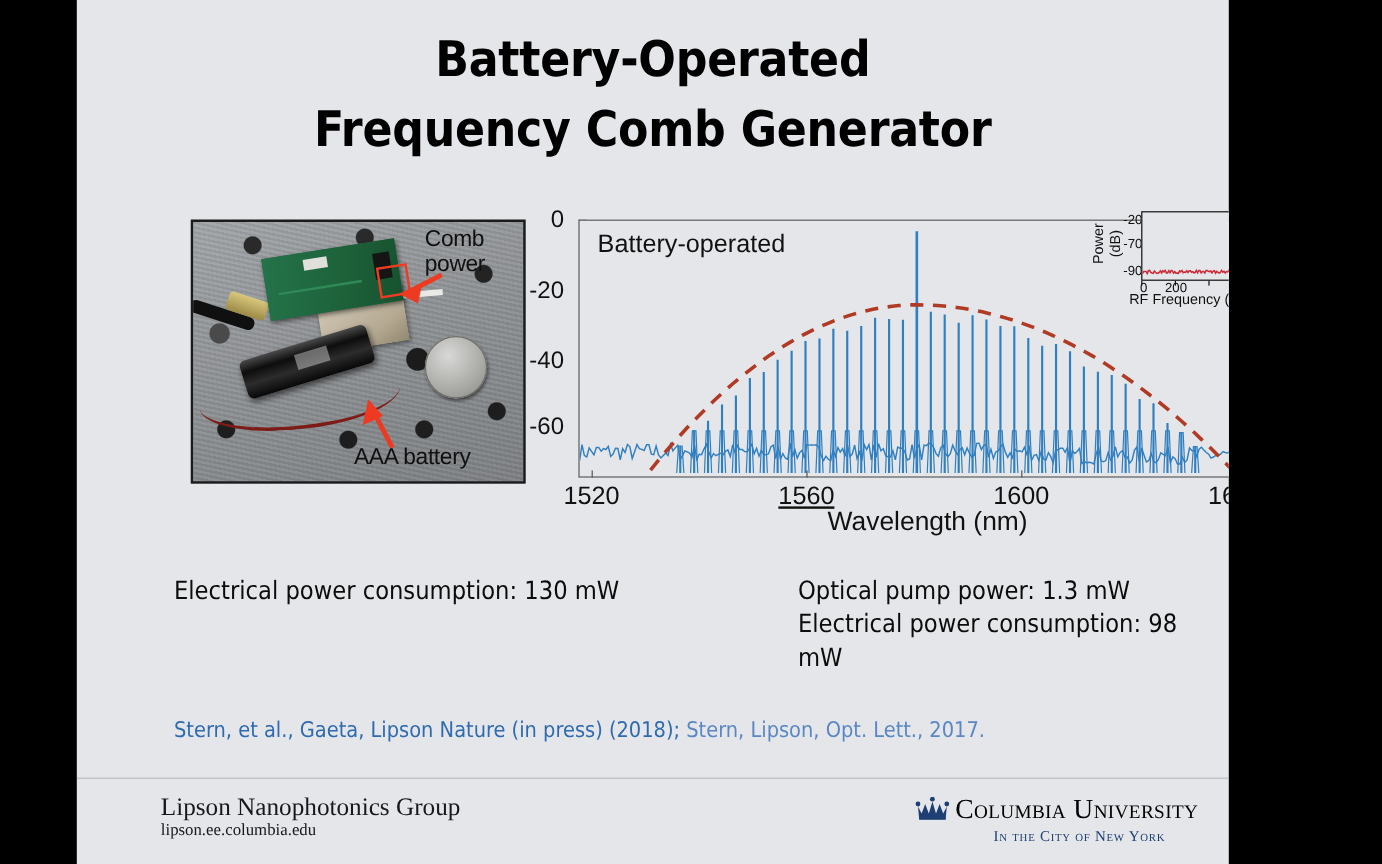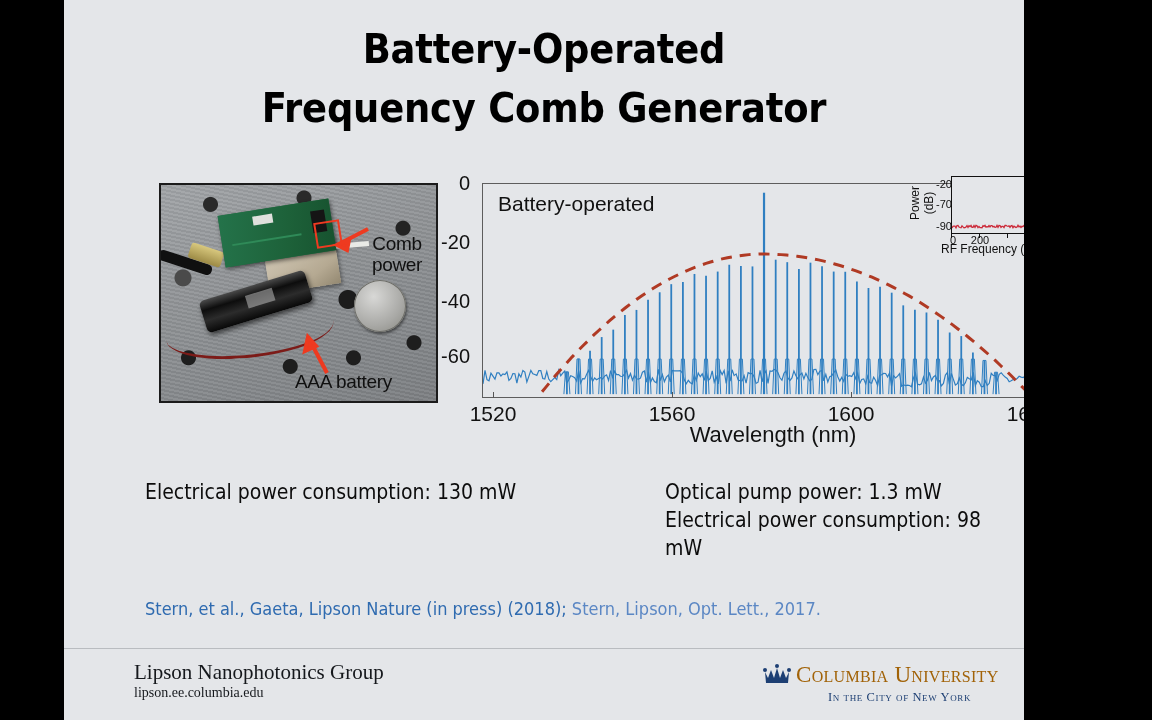--- a/index.html
+++ b/index.html
@@ -50,21 +50,21 @@
             transform:rotate(18deg);border-radius:5px;}
   .battery{position:absolute;left:40px;top:100px;width:110px;height:33px;transform:rotate(-17deg);
            border-radius:5px;
            background:linear-gradient(180deg,#4a4a4a 0%,#0d0d0d 30%,#2c2c2c 62%,#080808 100%);
            box-shadow:1px 3px 5px rgba(0,0,0,.6);}
   .battery .lbl{position:absolute;left:46px;top:8px;width:28px;height:13px;background:#b9b9b9;opacity:.55;}
   .redwire{position:absolute;left:5px;top:118px;width:168px;height:52px;
            border-bottom:3px solid #7c1b18;border-radius:0 0 60% 40%;transform:rotate(-3deg);}
   .p-label{position:absolute;font-family:"Liberation Sans",sans-serif;font-weight:normal;
            color:#101010;font-size:19px;line-height:21px;letter-spacing:-0.3px;}
-  .p-label.comb{left:193px;top:4px;width:86px;text-align:center;margin-top:44px;}
+  .p-label.comb{left:193px;top:4px;width:86px;text-align:left;}
   .p-label.aaa{left:134px;top:186px;width:150px;text-align:left;}
 
   
   .chart{position:absolute;left:390px;top:170px;width:620px;height:265px;}
   .plotbox{position:absolute;left:28px;top:13px;width:582px;height:215px;background:#e4e6e9;
            border:1px solid #5d5d5d;box-sizing:border-box;overflow:hidden;}
   .ytick{position:absolute;right:604px;width:42px;text-align:right;font-size:20px;color:#111;
          transform:translateY(-11px);white-space:nowrap;}
   .ytickmark{position:absolute;left:28px;width:7px;height:1px;background:#555;}
   .xtick{position:absolute;top:232px;font-size:21px;color:#111;transform:translateX(-50%);white-space:nowrap;}
@@ -95,21 +95,21 @@
         font-size:18px;color:#2f6bb0;white-space:nowrap;}
   .cite .c2{color:#5b87c4;}
 
   
   .footrule{position:absolute;left:0;top:648px;width:960px;height:1px;background:#b9bcc0;}
   .foot-left{position:absolute;left:70px;top:660px;font-family:"Liberation Serif",serif;color:#15181c;}
   .foot-left .g1{font-size:21px;line-height:24px;}
   .foot-left .g2{font-size:14px;line-height:18px;}
   .foot-logo{position:absolute;right:0px;top:662px;width:270px;height:48px;color:#1d3f73;}
   .foot-logo .cu{position:absolute;left:42px;top:0;font-family:"Liberation Serif",serif;
-                 font-size:23px;letter-spacing:.3px;font-variant:small-caps;color:#a16207;white-space:nowrap;}
+                 font-size:23px;letter-spacing:.3px;font-variant:small-caps;color:#000000;white-space:nowrap;}
   .foot-logo .cu2{position:absolute;left:74px;top:28px;font-family:"Liberation Serif",serif;
                   font-size:12.5px;letter-spacing:.6px;font-variant:small-caps;color:#1d3f73;white-space:nowrap;}
   .crown{position:absolute;left:8px;top:2px;}
 </style>
 </head>
 <body>
 
 <div class="stage">
   <div class="slide">
 
@@ -248,21 +248,21 @@
         </svg>
       </div>
 
       <div class="plotlabel">Battery-operated</div>
 
       <div class="xtickmark" style="left:39px;"></div>
       <div class="xtickmark" style="left:218px;"></div>
       <div class="xtickmark" style="left:397px;"></div>
 
       <div class="xtick" style="left:39px;">1520</div>
-      <div class="xtick" style="left:218px;">1560</div>
+      <div class="xtick" style="left:218px;text-decoration:underline;">1560</div>
       <div class="xtick" style="left:397px;">1600</div>
       <div class="xtick" style="left:576px;">1640</div>
       <div class="xlabel">Wavelength (nm)</div>
 
       <div class="inset">
         <div class="iylabel">Power (dB)</div>
         <div class="iy" style="top:2px;">-20</div>
         <div class="iy" style="top:22px;">-70</div>
         <div class="iy" style="top:44px;">-90</div>
         <div class="ibox">

